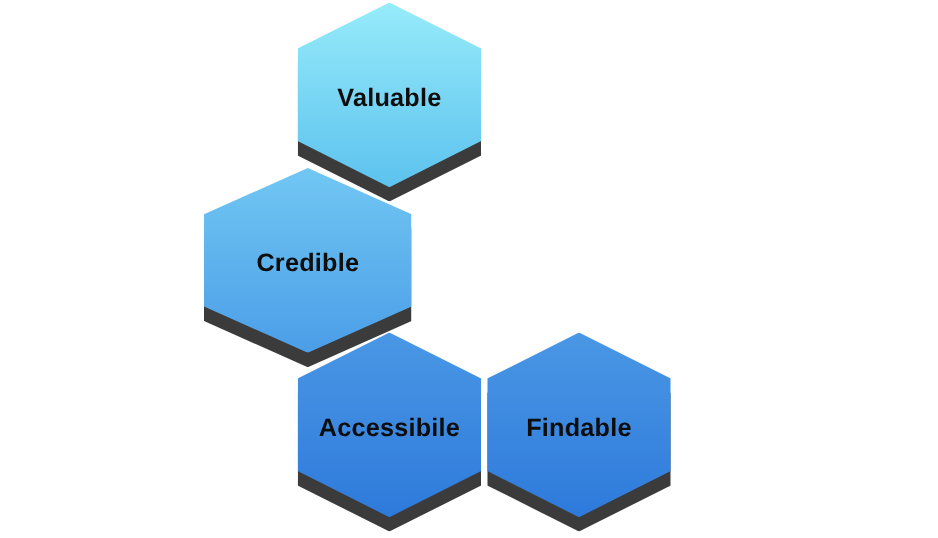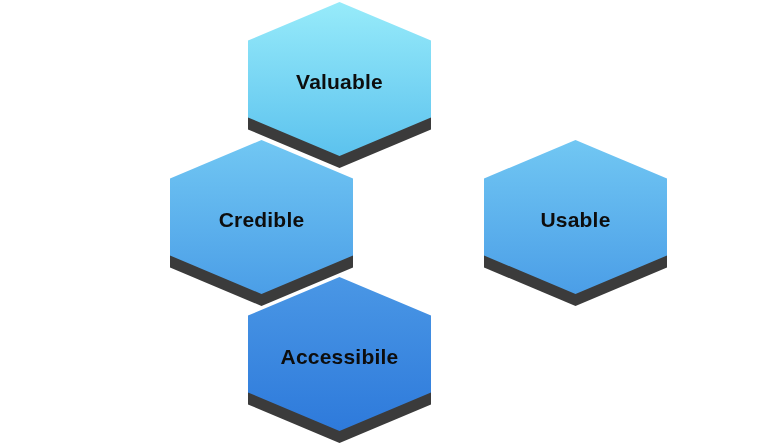--- a/index.html
+++ b/index.html
@@ -12,21 +12,21 @@
   .canvas {
     position: relative;
     width: 782px;
     height: 448px;
     background: var(--background, #ffffff);
     overflow: hidden;
   }
 
   .cell {
     position: absolute;
-    width: 183px;
+    width: 153px;
     height: 154px;
   }
 
   .hex {
     position: absolute;
     left: 0; top: 0; right: 0; bottom: 0;
     clip-path: polygon(50% 0%, 100% 25%, 100% 75%, 50% 100%, 0% 75%, 0% 25%);
   }
 
   .hex-shadow {
@@ -53,21 +53,21 @@
     font-weight: bold;
     color: var(--label-text, #0d0d0d);
     padding-top: 6px;
     letter-spacing: 0.2px;
     white-space: nowrap;
   }
 
   
   #cell-valuable    { left: 248px; top: 2px;   }
   #cell-useful      { left: 406px; top: 2px;   }
-  #cell-credible    { left: 170px; top: 140px; }
+  #cell-credible    { left: 170px; top: 140px; padding-left: 20px; }
   #cell-simple      { left: 327px; top: 140px; }
   #cell-usable      { left: 484px; top: 140px; }
   #cell-accessibile { left: 248px; top: 277px; }
   #cell-findable    { left: 406px; top: 277px; }
 </style>
 </head>
 <body>
 
 <div class="canvas">
 
@@ -80,28 +80,28 @@
 
 
   <div class="cell row2" id="cell-credible">
     <div class="hex hex-shadow"></div>
     <div class="hex hex-face">
       <span class="hex-label">Credible</span>
     </div>
   </div>
 
 
-  <div class="cell row2" id="cell-usable">
-    <div class="hex hex-shadow"></div>
-    <div class="hex hex-face">
-      <span class="hex-label">Usable</span>
-    </div>
-  </div>
 
   <div class="cell row3" id="cell-accessibile">
     <div class="hex hex-shadow"></div>
     <div class="hex hex-face">
       <span class="hex-label">Accessibile</span>
     </div>
   </div>
 
+  <div class="cell row3" id="cell-findable">
+    <div class="hex hex-shadow"></div>
+    <div class="hex hex-face">
+      <span class="hex-label">Findable</span>
+    </div>
+  </div>
 
 </div>
 
 </body></html>

